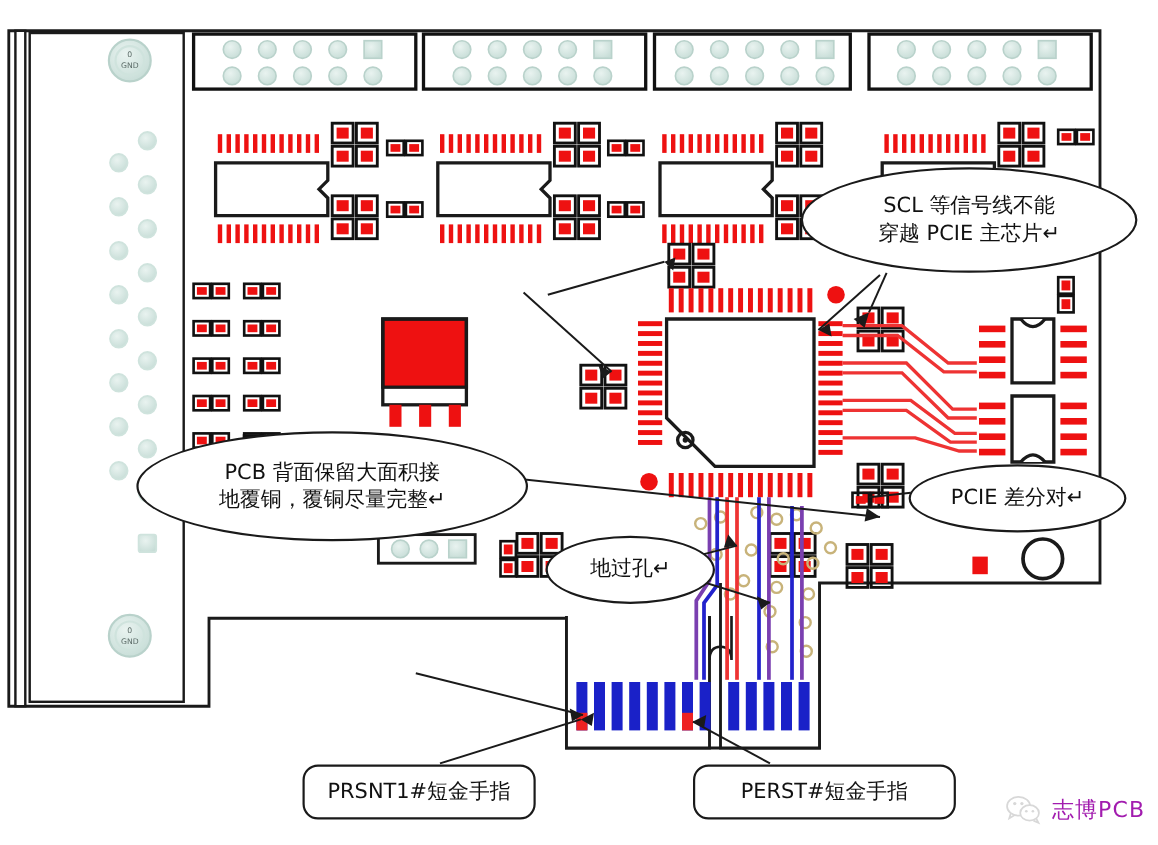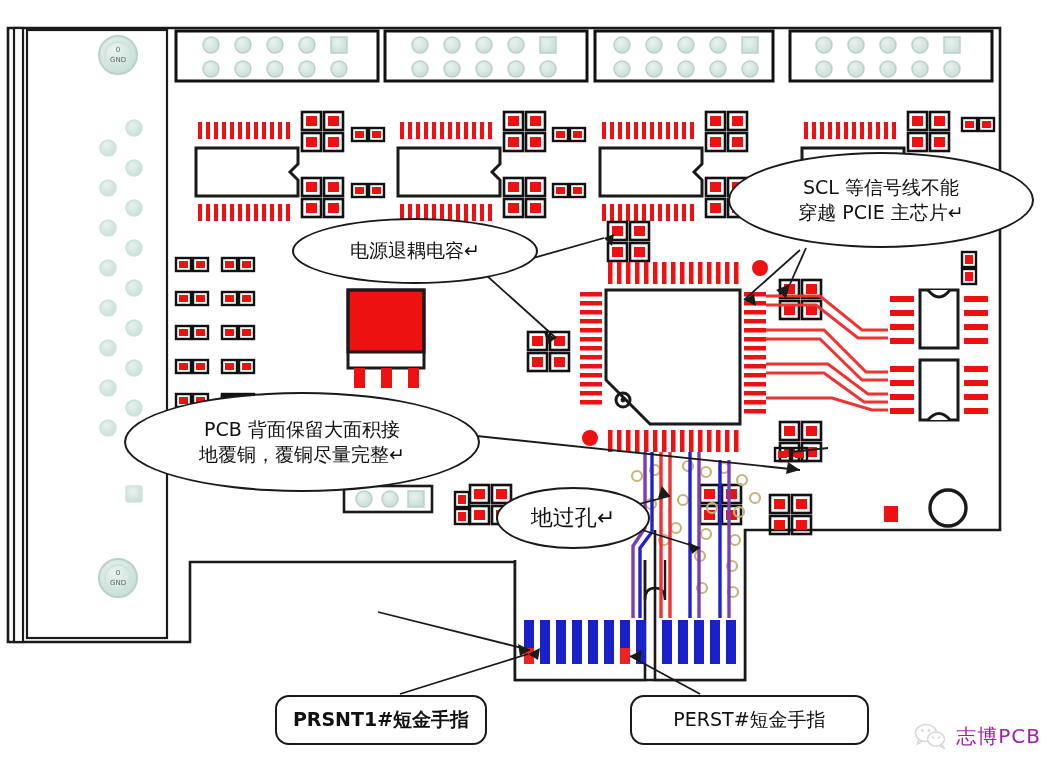--- a/index.html
+++ b/index.html
@@ -552,30 +552,30 @@
       <polygon points="670,496 662,486 658,498"></polygon>
       <polygon points="530,650 518,644 520,656"></polygon>
       <polygon points="528,654 540,648 538,660"></polygon>
       <polygon points="630,656 642,650 640,662"></polygon>
     </g>
   </svg>
 
   <div class="callout ellipse cn" id="c-scl" style="left: 728px; top: 152px; width: 306px; height: 96px; font-size: 19px;"><span>SCL 等信号线不能
 穿越 PCIE 主芯片↵</span></div>
 
-  <div class="callout ellipse cn" id="c-cap" style="left: 292px; top: 218px; width: 246px; height: 66px; font-size: 19px;"><span>电源退耦电容↵</span></div>
 
   <div class="callout ellipse cn" id="c-copper" style="left: 124px; top: 392px; width: 356px; height: 100px; font-size: 19px;"><span>PCB 背面保留大面积接
 地覆铜，覆铜尽量完整↵</span></div>
 
-
-  <div class="callout ellipse cn" id="c-via" style="left: 496px; top: 487px; width: 154px; height: 62px; font-size: 22px;"><span>地过孔↵</span></div>
-
-
-  <div class="callout rounded cn" id="c-prsnt" style="left: 275px; top: 695px; width: 212px; height: 50px; font-size: 19px; font-weight: bold;"><span>PRSNT1#短金手指</span></div>
+  <div class="callout ellipse cn" id="c-diff" style="left: 826px; top: 422px; width: 198px; height: 62px; font-size: 19px;"><span>PCIE 差分对↵</span></div>
+
+  <div class="callout ellipse cn" id="c-via" style="left: 496px; top: 487px; width: 154px; height: 62px; font-size: 19px;"><span>地过孔↵</span></div>
+
+
+  <div class="callout rounded cn" id="c-prsnt" style="left: 275px; top: 695px; width: 212px; height: 50px; font-size: 19px;"><span>PRSNT1#短金手指</span></div>
 
   <div class="callout rounded cn" id="c-perst" style="left: 630px; top: 695px; width: 239px; height: 50px; font-size: 19px;"><span>PERST#短金手指</span></div>
 
   <div id="watermark">
     <span>
       <svg width="34" height="28" viewBox="0 0 34 28">
         <ellipse cx="12" cy="11" rx="10.5" ry="8.5" fill="none" stroke="#d8d8d8" stroke-width="1.6"></ellipse>
         <path d="M5,17 L3.5,22 L8.5,19" fill="none" stroke="#d8d8d8" stroke-width="1.6"></path>
         <circle cx="8.5" cy="8.5" r="1.5" fill="#d8d8d8"></circle>
         <circle cx="15" cy="8.5" r="1.5" fill="#d8d8d8"></circle>

